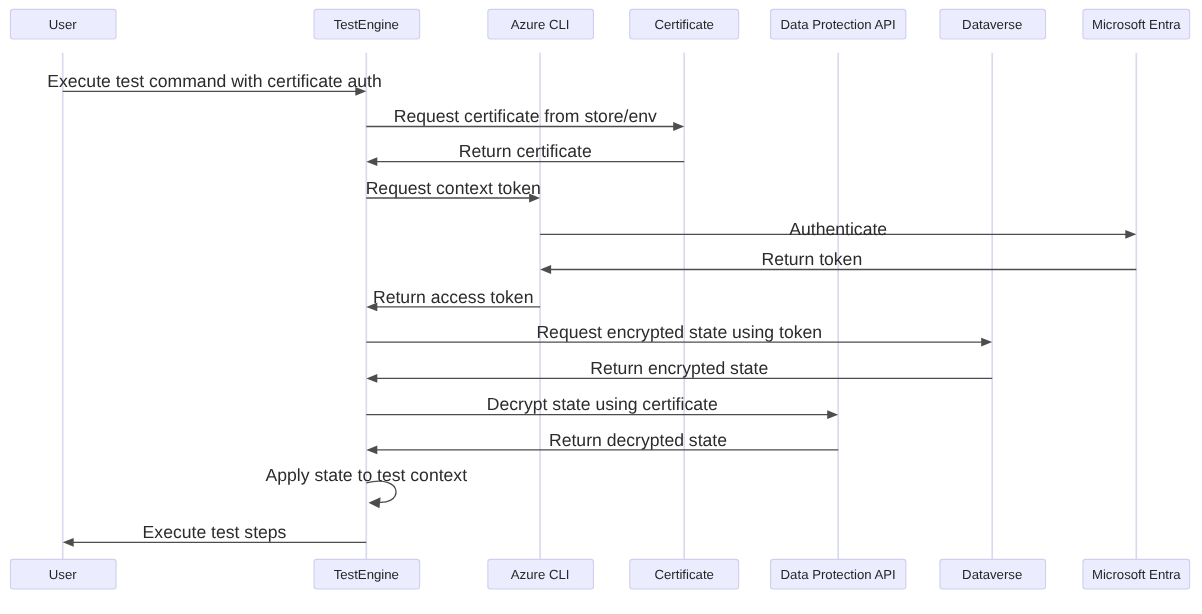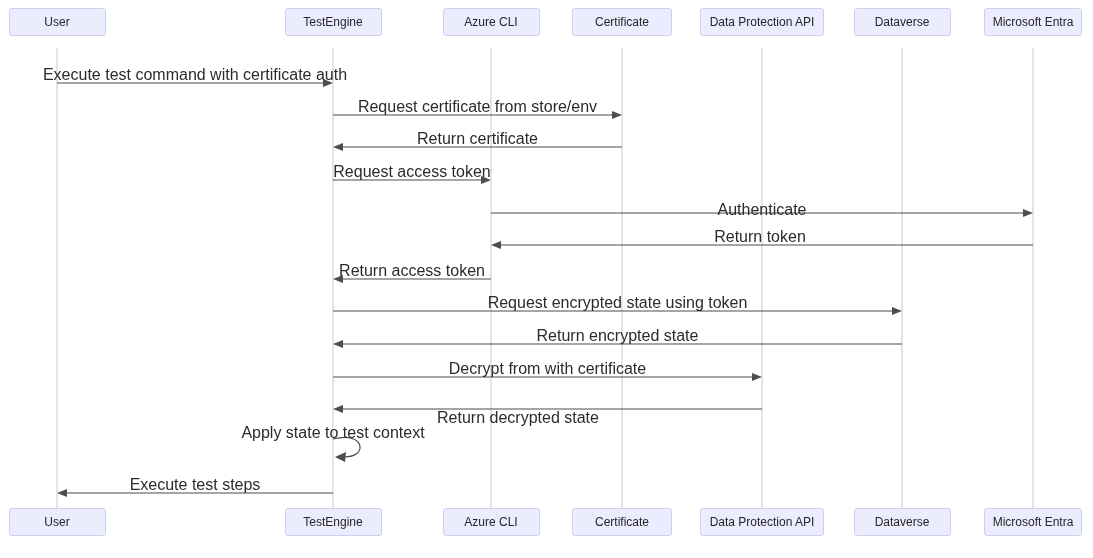--- a/index.html
+++ b/index.html
@@ -76,28 +76,28 @@
       <polygon points="333,409 343,405 343,413" fill="#4d4d4d"></polygon>
       <path d="M 333 439 C 368 430, 368 462, 339 456" fill="none" stroke="#4d4d4d" stroke-width="1.2"></path>
       <polygon points="335,457 346,452 345,462" fill="#4d4d4d"></polygon>
       <line x1="333" y1="493" x2="61" y2="493" stroke="#4d4d4d" stroke-width="1.2"></line>
       <polygon points="57,493 67,489 67,497" fill="#4d4d4d"></polygon>
     </svg>
   <div id="node-layer">
       <div class="msg-label" style="left: 195px; top: 67px; color: rgb(43, 43, 43);">Execute test command with certificate auth</div>
       <div class="msg-label" style="left: 477.5px; top: 99px; color: rgb(43, 43, 43); text-align: right;">Request certificate from store/env</div>
       <div class="msg-label" style="left: 477.5px; top: 131px; color: rgb(43, 43, 43);">Return certificate</div>
-      <div class="msg-label" style="left: 412px; top: 164px; color: rgb(43, 43, 43);">Request access token</div>
+      <div class="msg-label" style="left: 412px; top: 164px; color: rgb(43, 43, 43);">Request context token</div>
       <div class="msg-label" style="left: 762px; top: 202px; color: rgb(43, 43, 43);">Authenticate</div>
-      <div class="msg-label" style="left: 760px; top: 229px; color: rgb(43, 43, 43);">Return token</div>
+      <div class="msg-label" style="left: 738px; top: 229px; color: rgb(43, 43, 43);">Return token</div>
       <div class="msg-label" style="left: 412px; top: 263px; color: rgb(43, 43, 43);">Return access token</div>
       <div class="msg-label" style="left: 617.5px; top: 295px; color: rgb(43, 43, 43);">Request encrypted state using token</div>
       <div class="msg-label" style="left: 617.5px; top: 328px; color: rgb(43, 43, 43);">Return encrypted state</div>
-      <div class="msg-label" style="left: 547.5px; top: 361px; color: rgb(43, 43, 43);">Decrypt from with certificate</div>
-      <div class="msg-label" style="left: 518px; top: 393px; color: rgb(43, 43, 43); margin-top: 17px;">Return decrypted state</div>
+      <div class="msg-label" style="left: 547.5px; top: 361px; color: rgb(43, 43, 43);">Decrypt state using certificate</div>
+      <div class="msg-label" style="left: 580px; top: 393px; color: rgb(43, 43, 43);">Return decrypted state</div>
       <div class="msg-label" style="left: 333px; top: 425px; color: rgb(43, 43, 43);">Apply state to test context</div>
       <div class="msg-label" style="left: 195px; top: 477px; color: rgb(43, 43, 43);">Execute test steps</div>
       <div class="actor-box" style="left: 8.5px; top: 8px; width: 97px; background: rgb(236, 236, 255); border: 1px solid rgb(207, 207, 239); color: rgb(38, 38, 38);">
         <span>User</span>
       </div>
       <div class="actor-box" style="left: 8.5px; top: 508px; width: 97px; background: rgb(236, 236, 255); border: 1px solid rgb(207, 207, 239); color: rgb(38, 38, 38);">
         <span>User</span>
       </div>
       <div class="actor-box" style="left: 284.5px; top: 8px; width: 97px; background: rgb(236, 236, 255); border: 1px solid rgb(207, 207, 239); color: rgb(38, 38, 38);">
         <span>TestEngine</span>

